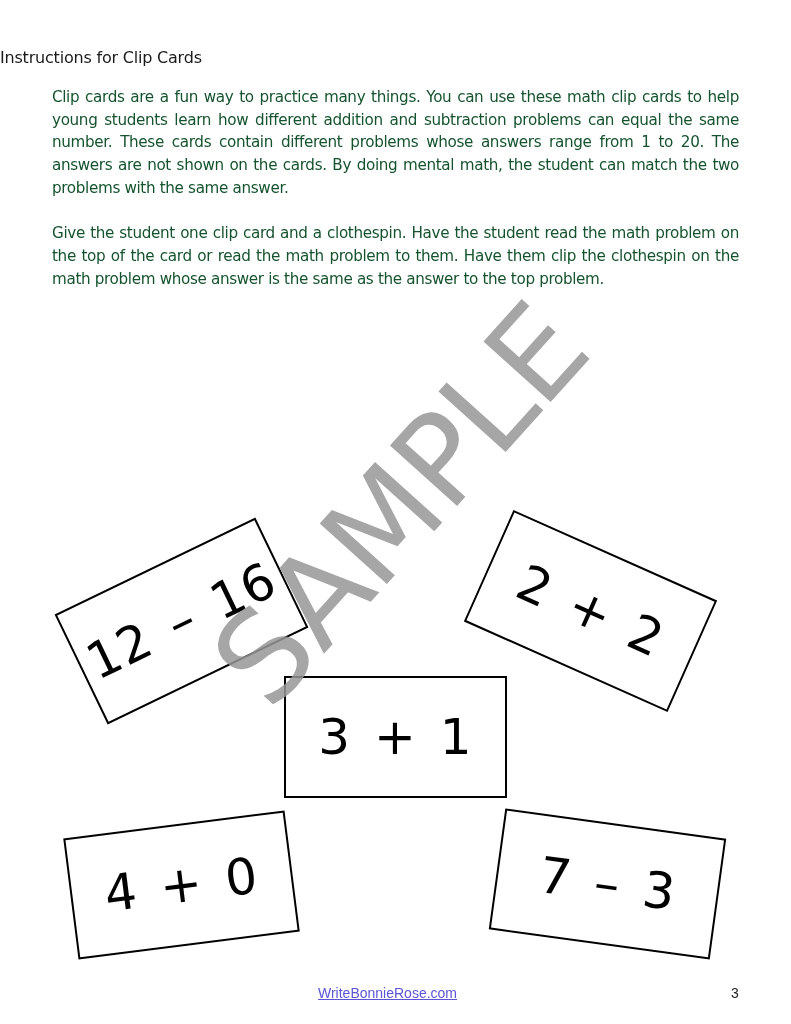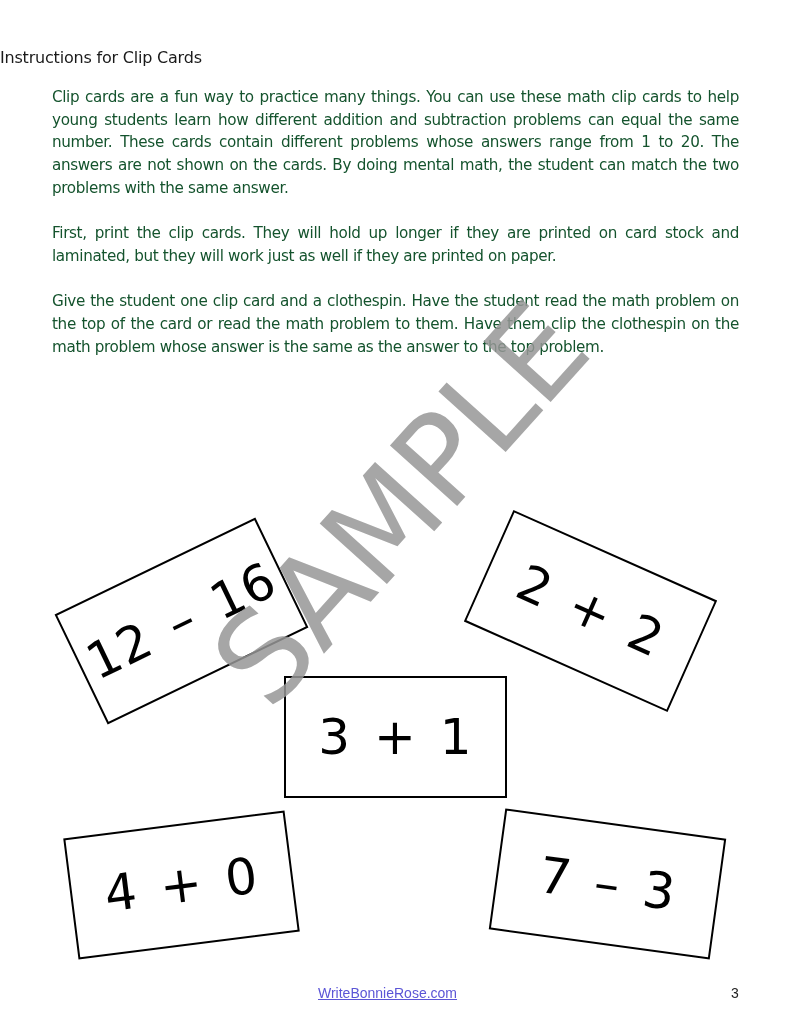--- a/index.html
+++ b/index.html
@@ -49,21 +49,20 @@
 </style>
 </head>
 <body>
 
 <div class="page">
 
   <div class="title">Instructions for Clip Cards</div>
 
   <div class="body-text">
     <p>Clip cards are a fun way to practice many things. You can use these math clip cards to help young students learn how different addition and subtraction problems can equal the same number. These cards contain different problems whose answers range from 1 to 20. The answers are not shown on the cards. By doing mental math, the student can match the two problems with the same answer.</p>
-    <p>First, print the clip cards. They will hold up longer if they are printed on card stock and laminated, but they will work just as well if they are printed on paper.</p>
     <p>Give the student one clip card and a clothespin. Have the student read the math problem on the top of the card or read the math problem to them. Have them clip the clothespin on the math problem whose answer is the same as the answer to the top problem.</p>
   </div>
 
   <div class="card" id="card-1">
     <span>12 – 16</span>
   </div>
   <div class="card" id="card-2">
     <span>2 + 2</span>
   </div>
   <div class="card" id="card-3">

